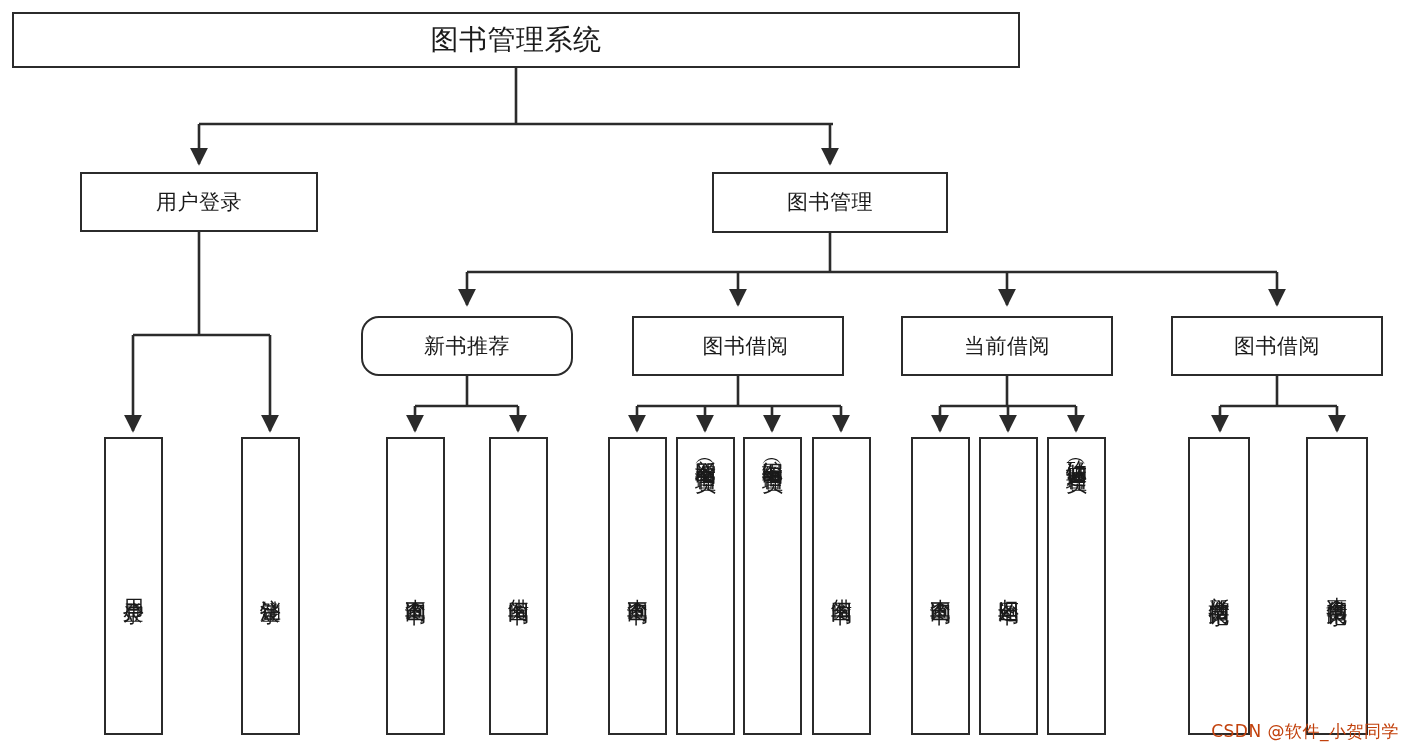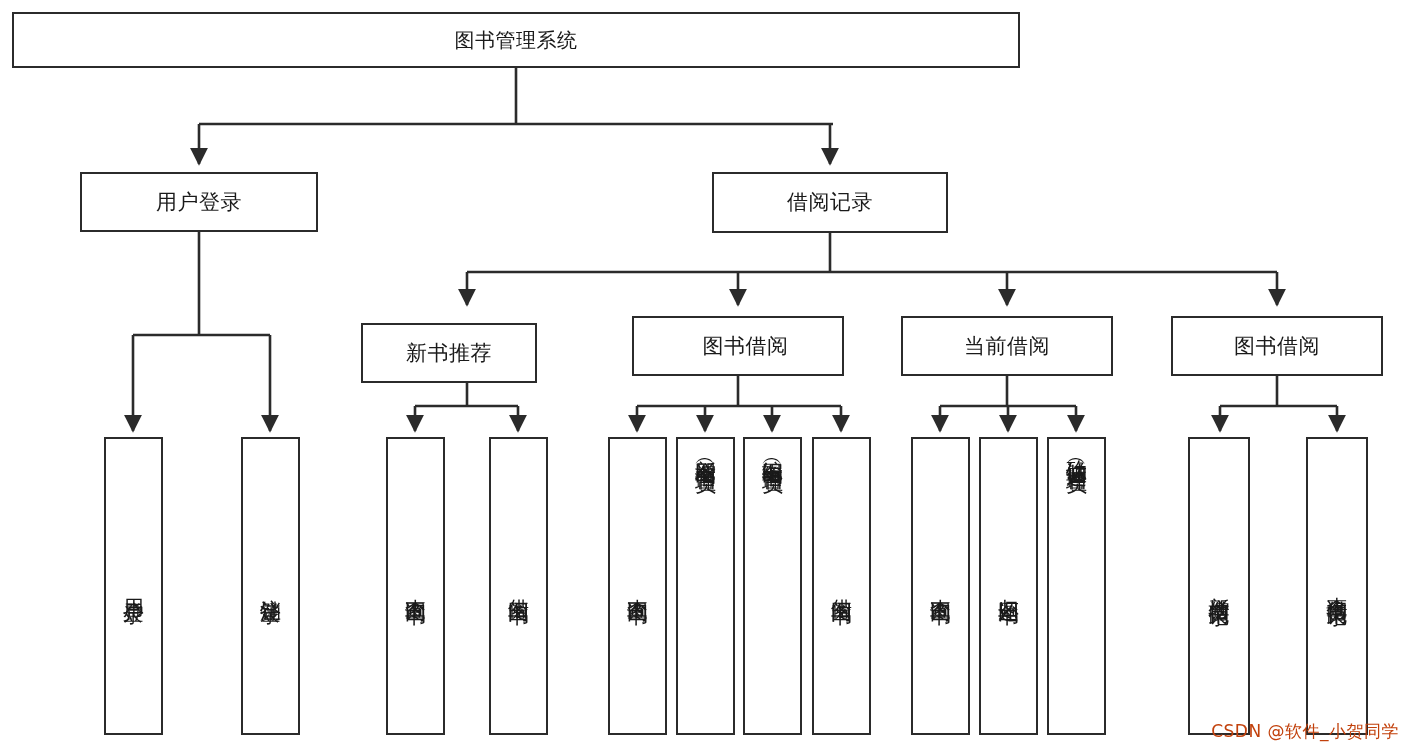--- a/index.html
+++ b/index.html
@@ -26,21 +26,21 @@
     align-items: center;
     justify-content: center;
     color: #1a1a1a;
   }
   .node .label {
     font-size: 21px;
     line-height: 1.15;
     letter-spacing: 0.5px;
     white-space: nowrap;
   }
-  .node.root .label { font-size: 20px; }
+  .node.root .label { font-size: 28px; }
   .node.leaf {
     align-items: flex-start;
     justify-content: center;
     padding-top: 0;
   }
   .node.leaf .label {
     writing-mode: vertical-rl;
     text-orientation: upright;
     font-size: 21px;
     line-height: 1.05;
@@ -128,24 +128,24 @@
   </svg>
 
   <div class="node root" style="left:12px; top:12px; width:1008px; height:56px;">
     <span class="label">图书管理系统</span>
   </div>
 
   <div class="node" style="left:80px; top:172px; width:238px; height:60px;">
     <span class="label">用户登录</span>
   </div>
   <div class="node" style="left:712px; top:172px; width:236px; height:61px;">
-    <span class="label">借阅记录</span>
-  </div>
-
-  <div class="node" style="left:361px; top:323px; width:176px; height:60px;">
+    <span class="label">图书管理</span>
+  </div>
+
+  <div class="node" style="left:361px; top:316px; width:212px; height:60px;border-radius:18px;">
     <span class="label">新书推荐</span>
   </div>
   <div class="node" style="left:632px; top:316px; width:212px; height:60px;padding-left:15px;">
     <span class="label">图书借阅</span>
   </div>
   <div class="node" style="left:901px; top:316px; width:212px; height:60px;">
     <span class="label">当前借阅</span>
   </div>
   <div class="node" style="left:1171px; top:316px; width:212px; height:60px;">
     <span class="label">图书借阅</span>

